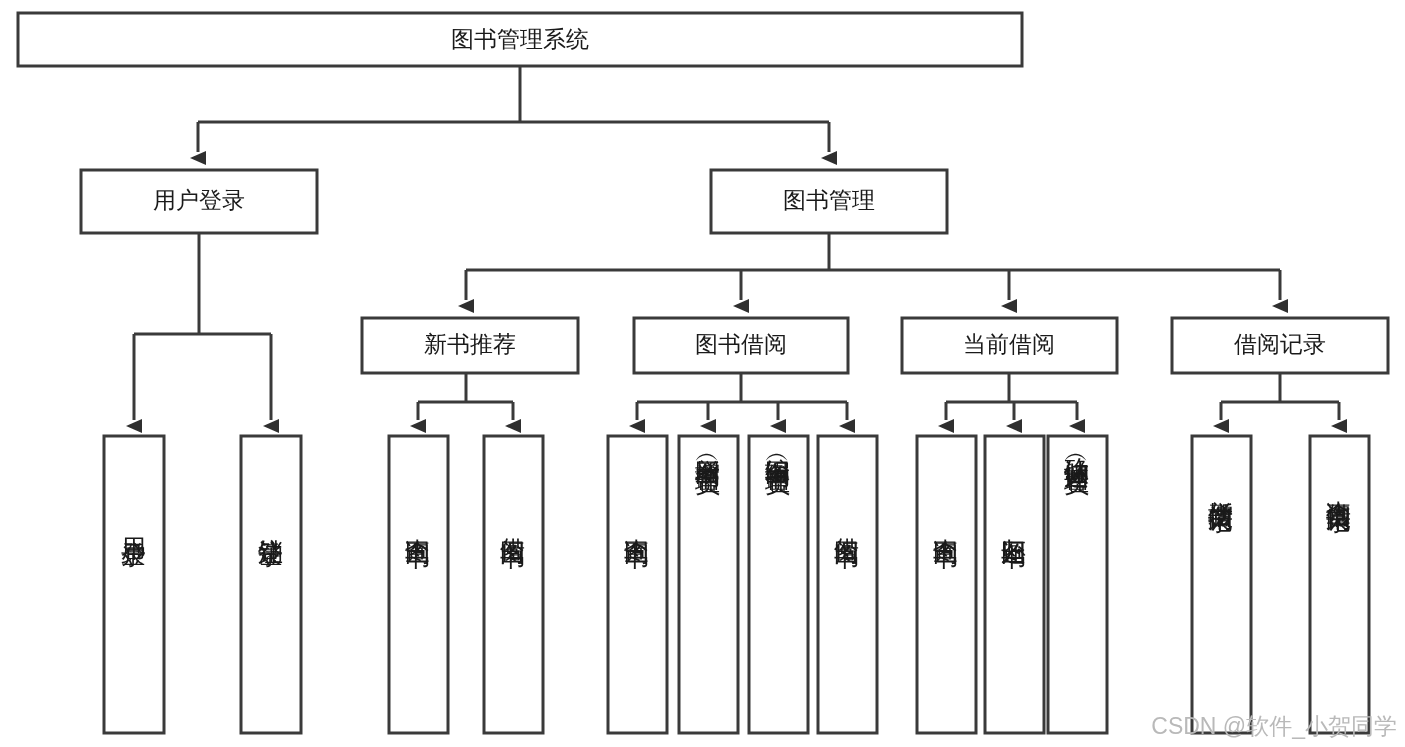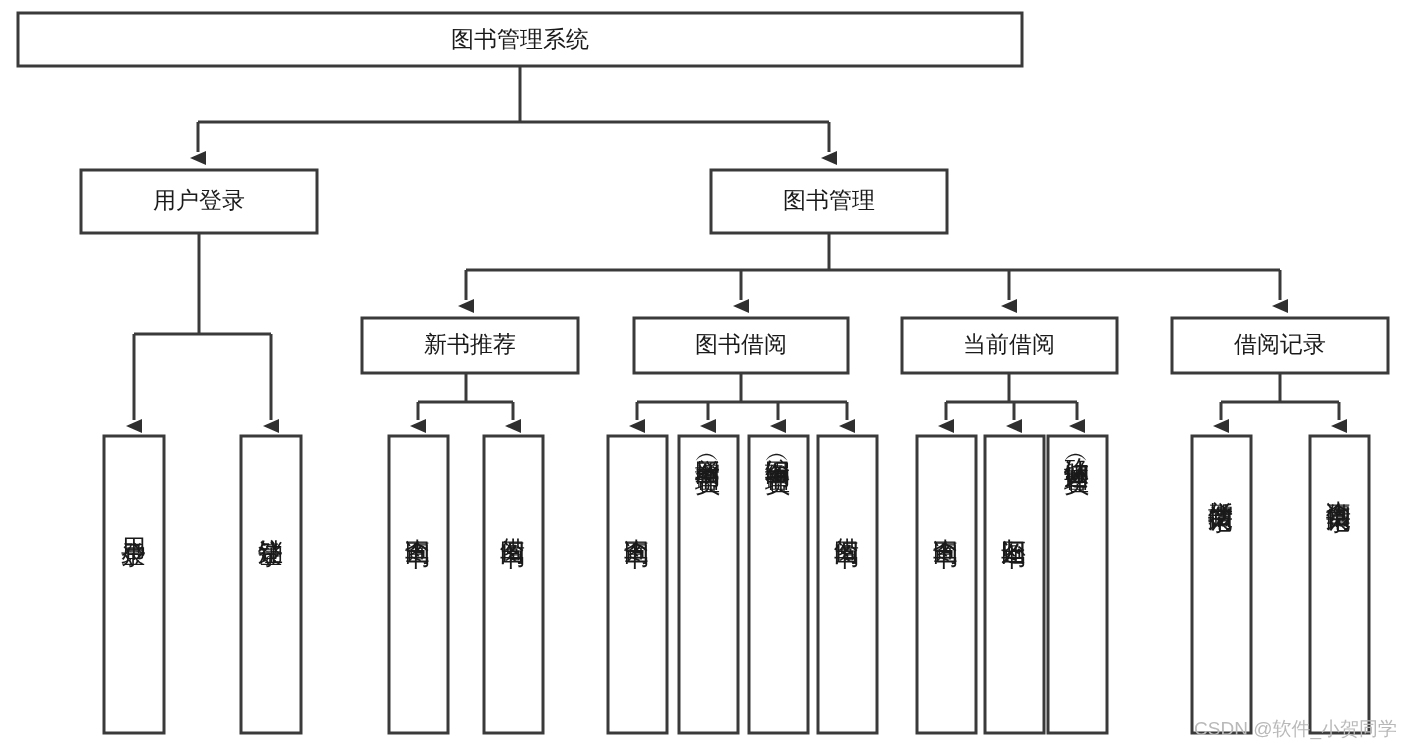--- a/index.html
+++ b/index.html
@@ -55,21 +55,21 @@
     fill: #1a1a1a;
     writing-mode: vertical-rl;
     text-orientation: upright;
     letter-spacing: 2px;
   }
   .watermark {
     position: absolute;
     right: 8px;
     bottom: 5px;
     font-family: "Liberation Sans", "DejaVu Sans", sans-serif;
-    font-size: 19px;
+    font-size: 23px;
     color: #b9b9b9;
     white-space: nowrap;
     user-select: none;
   }
 </style>
 </head>
 <body>
 
 <div id="diagram-root">
 

